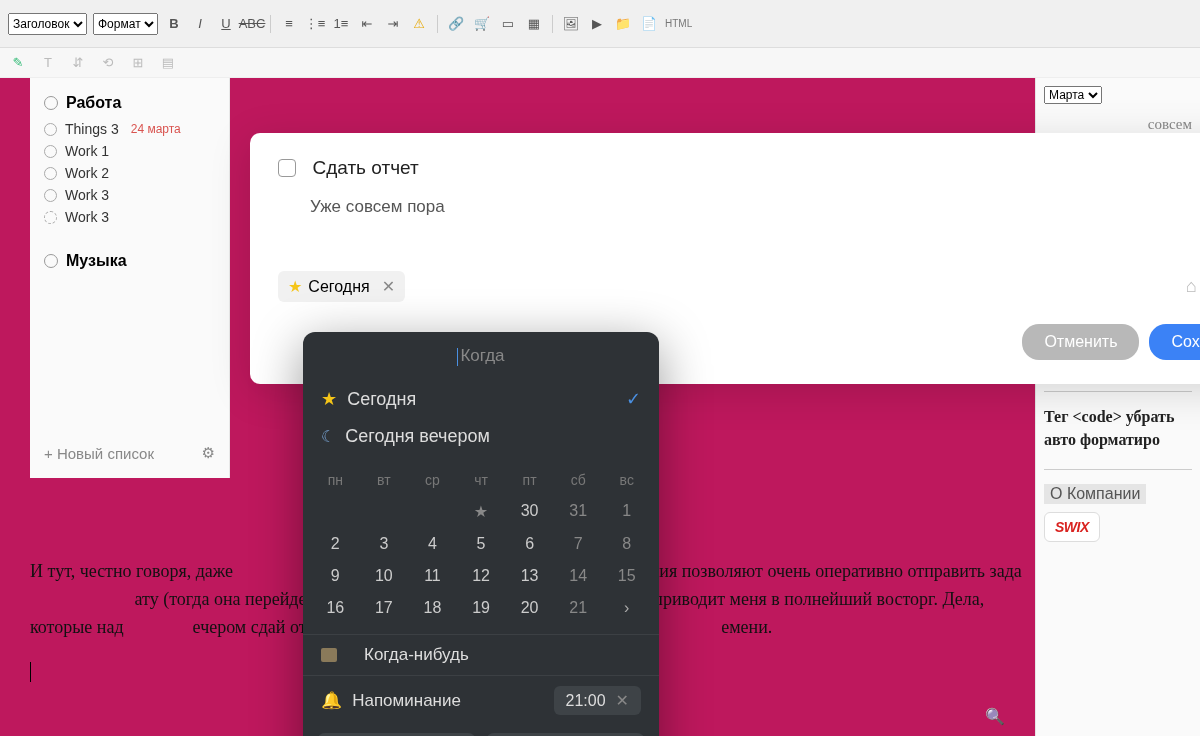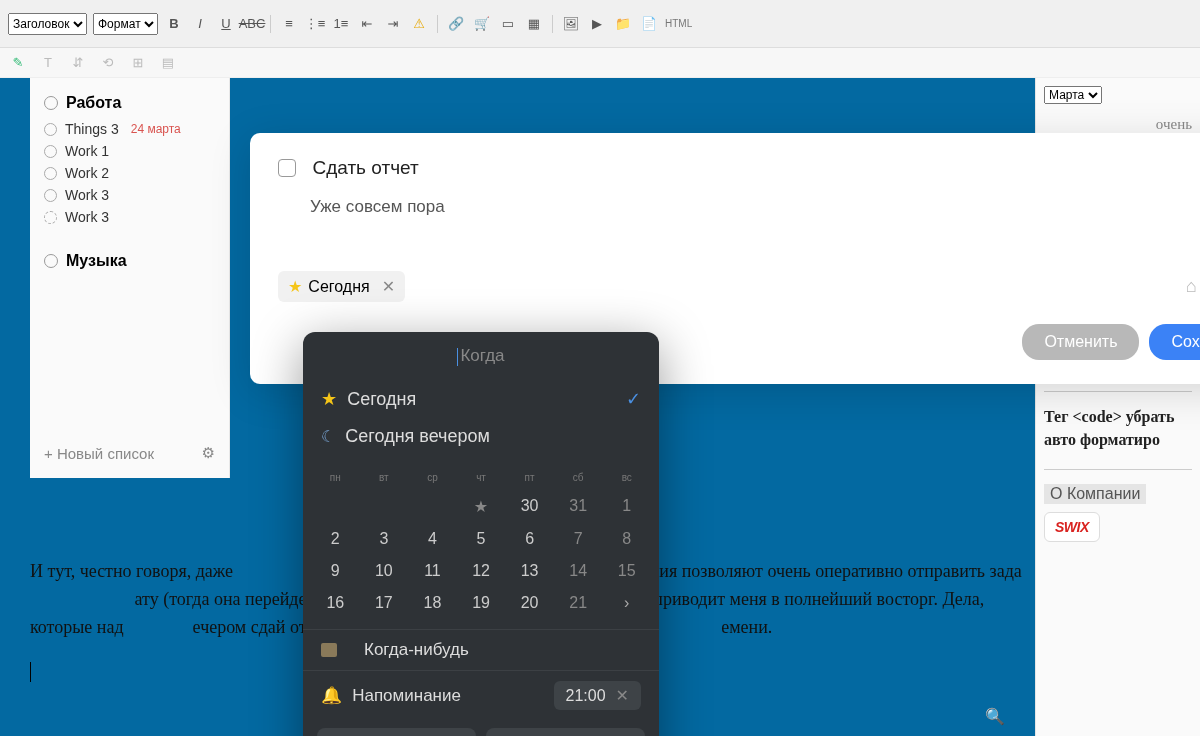--- a/index.html
+++ b/index.html
@@ -7,21 +7,21 @@
 
 
 .editor-toolbar { background: #f0f0f0; height: 48px; border-bottom: 1px solid #ddd; display: flex; align-items: center; padding: 0 8px; gap: 6px; font-size: 12px; }
 .editor-toolbar select { font-size: 12px; height: 22px; }
 .tb-icon { width: 20px; height: 20px; display: inline-flex; align-items: center; justify-content: center; color: #555; font-size: 13px; cursor: pointer; }
 .tb-sep { width: 1px; height: 18px; background: #ccc; margin: 0 2px; }
 .editor-sub { background: #f7f7f7; height: 30px; border-bottom: 1px solid #eee; display: flex; align-items: center; padding: 0 8px; gap: 10px; }
 
 
 .main { display: flex; height: calc(100% - 78px); }
-.left { flex: 1; position: relative; background: #0369a1; }
+.left { flex: 1; position: relative; background: #be185d; }
 .right { width: 165px; background: #fafafa; border-left: 1px solid #e5e5e5; padding: 8px; font-size: 13px; }
 .things-sidebar { position: absolute; left: 30px; top: 0; width: 200px; height: 400px; background: #fafafa; border-right: 1px solid #e8e8e8; padding: 10px 0; }
 .sb-item { display: flex; align-items: center; gap: 8px; padding: 3px 14px; font-size: 14px; color: #333; cursor: pointer; }
 .sb-circle { width: 13px; height: 13px; border: 1.5px solid #aaa; border-radius: 50%; flex-shrink: 0; }
 .sb-date { color: #d9534f; font-size: 12px; margin-left: 4px; }
 .sb-header { font-weight: 600; padding: 6px 14px; display: flex; align-items: center; gap: 8px; }
 .sb-header-icon { width: 14px; height: 14px; border: 1.5px solid #999; border-radius: 50%; position: relative; }
 .sb-footer { position: absolute; bottom: 10px; left: 0; right: 0; padding: 6px 14px; color: #888; font-size: 15px; display: flex; align-items: center; gap: 6px; }
 .things-searchbar { position: absolute; bottom: 10px; right: 30px; color: #bbb; }
 
@@ -44,21 +44,21 @@
 .dark-panel { position: absolute; left: 303px; top: 254px; width: 356px; background: #2e3236; border-radius: 12px; box-shadow: 0 12px 50px rgba(0,0,0,0.4); color: #ddd; padding-bottom: 12px; z-index: 50; }
 .dp-search { padding: 14px; text-align: center; color: #888; font-size: 17px; }
 .dp-search::before { content: ""; display: inline-block; width: 1px; height: 18px; background: #4a90e2; margin-right: 2px; vertical-align: middle; }
 .dp-option { display: flex; align-items: center; gap: 10px; padding: 8px 18px; font-size: 18px; cursor: pointer; }
 .dp-option .star { color: #f5c518; font-size: 18px; }
 .dp-option .moon { color: #7aa7d9; font-size: 16px; }
 .dp-check { margin-left: auto; color: #4a90e2; font-size: 18px; }
 .dp-cal { padding: 10px 8px; }
 .dp-row { display: flex; }
 .dp-cell { flex: 1; text-align: center; padding: 7px 0; font-size: 16px; color: #ccc; cursor: pointer; }
-.dp-head { color: #777; font-size: 10px; }
+.dp-head { color: #777; font-size: 14px; }
 .dp-star { color: #888; }
 .dp-weekend { color: #888; }
 .dp-chev { color: #aaa; }
 .dp-someday { display: flex; align-items: center; gap: 27px; padding: 10px 18px; border-top: 1px solid #3c4044; border-bottom: 1px solid #3c4044; font-size: 17px; cursor: pointer; }
 .dp-box { width: 16px; height: 14px; background: #8a7a5a; border-radius: 2px; display: inline-block; }
 .dp-reminder { display: flex; align-items: center; gap: 10px; padding: 10px 18px; font-size: 17px; }
 .dp-bell { color: #aaa; }
 .dp-time { background: #3e4347; border-radius: 6px; padding: 5px 12px; margin-left: auto; display: inline-flex; align-items: center; gap: 10px; font-size: 16px; }
 .dp-time .x { color: #888; cursor: pointer; }
 .dp-btnrow { display: flex; gap: 10px; padding: 8px 14px 0; }
@@ -281,21 +281,21 @@
       <span style="display:inline-block;width:100px"></span>
       <span>емени.</span>
       <br>
       <span class="cursor-mark"></span>
     </div>
 
   </div>
 
   <div class="right">
     <div style="margin-bottom:10px"><select style="font-size:12px"><option>Марта</option></select></div>
-    <div class="right-snippet" style="text-align:right;color:#888">очень</div>
+    <div class="right-snippet" style="text-align:right;color:#888">совсем</div>
     <div class="right-snippet" style="text-align:right;color:#c33;text-decoration:underline">е: 21.</div>
     <div class="right-snippet" style="text-align:right;font-weight:bold;font-size:18px">ИСА</div>
     <div class="right-snippet" style="text-align:right">техн</div>
     <div class="right-snippet" style="text-align:right">ятим</div>
     <div class="right-snippet" style="text-align:right">жие</div>
     <div class="right-snippet" style="text-align:right">интересно!</div>
     <div class="right-divider"></div>
     <div class="right-snippet" style="font-weight:bold;font-size:16px">Тег &lt;code&gt; убрать авто форматиро</div>
     <div class="right-divider"></div>
     <span class="right-tag">О Компании</span>

